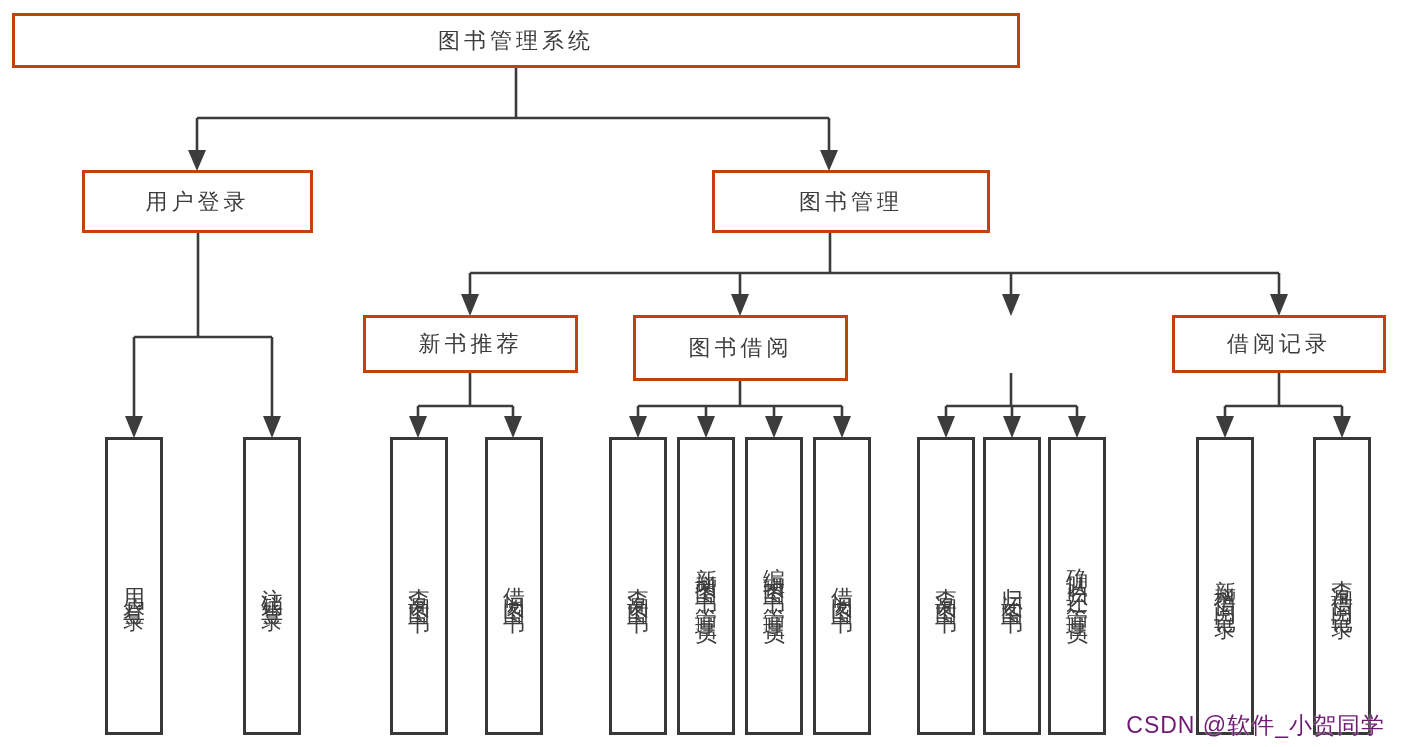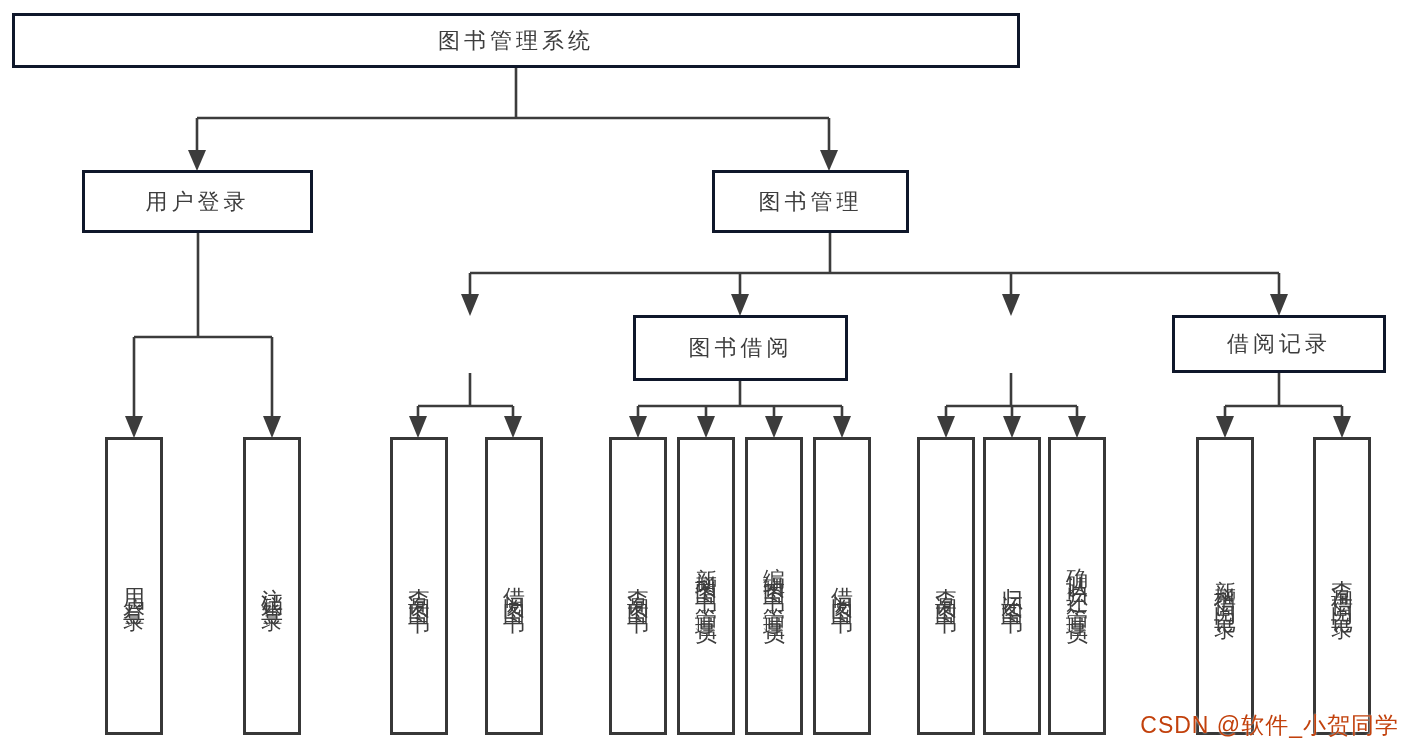--- a/index.html
+++ b/index.html
@@ -11,21 +11,21 @@
     font-family:"Liberation Sans","DejaVu Sans",sans-serif;
     color:#3d3d3d;
     overflow:hidden;
   }
   #wires{position:absolute;left:0;top:0;width:1405px;height:747px;}
   #wires path{stroke:#3c3c3c;stroke-width:2.6;fill:none;}
   #wires polygon{fill:#3c3c3c;stroke:none;}
   .hbox{
     position:absolute;
     background:#ffffff;
-    border:3px solid #0f172a;
+    border:3px solid #c2410c;
     display:flex;align-items:center;justify-content:center;
     font-size:22px;letter-spacing:4px;
     white-space:nowrap;
   }
   .vbox{
     position:absolute;
     width:58px;height:298px;
     background:#ffffff;
     border:3px solid #383838;
     display:flex;align-items:center;justify-content:center;
@@ -33,23 +33,23 @@
   .vbox span{
     writing-mode:vertical-rl;
     text-orientation:mixed;
     font-size:22px;
     line-height:1;
     letter-spacing:8px;
     white-space:nowrap;
   }
   .watermark{
     position:absolute;
-    right:6px;bottom:6px;
+    right:20px;bottom:6px;
     font-size:23px;
-    color:#c2410c;
+    color:#701a75;
     letter-spacing:1px;
     text-shadow:0 0 2px #ffffff;
     white-space:nowrap;
   }
 </style>
 </head>
 <body>
 
 <div id="stage">
 
@@ -99,22 +99,23 @@
     <g>
       <path d="M1279,373 V406 M1225,406 H1342 M1225,406 V418 M1342,406 V418"></path>
       <polygon points="1216,416 1234,416 1225,438"></polygon>
       <polygon points="1333,416 1351,416 1342,438"></polygon>
     </g>
   </svg>
 
   <div class="hbox" style="left:12px;top:13px;width:1008px;height:55px">图书管理系统</div>
 
   <div class="hbox" style="left:82px;top:170px;width:231px;height:63px">用户登录</div>
-  <div class="hbox" style="left:712px;top:170px;width:197px;height:63px">图书管理</div>
+  <div class="hbox" style="left:712px;top:170px;width:278px;height:63px">图书管理</div>
 
+  <div class="hbox" style="left:363px;top:315px;width:215px;height:58px">新书推荐</div>
   <div class="hbox" style="left:633px;top:315px;width:215px;height:66px">图书借阅</div>
   <div class="hbox" style="left:1172px;top:315px;width:214px;height:58px">借阅记录</div>
 
   <div class="vbox" style="left:105px;top:437px">
     <span>用户登录</span>
     </div>
   <div class="vbox" style="left:243px;top:437px">
     <span>注销登录</span>
     </div>
 

